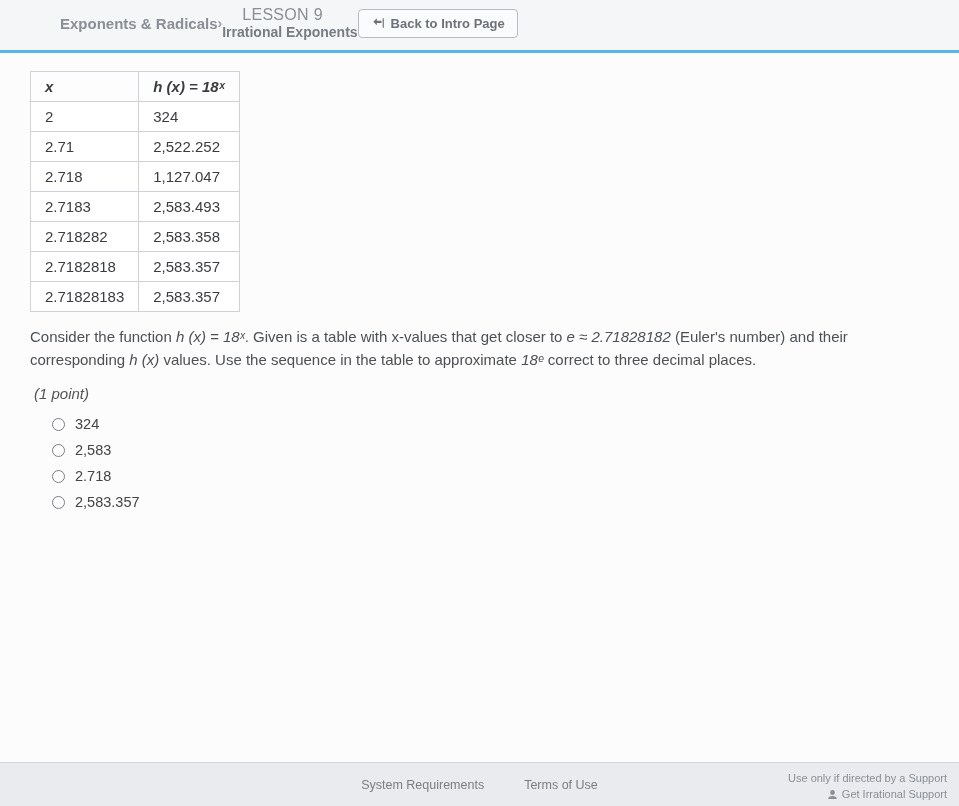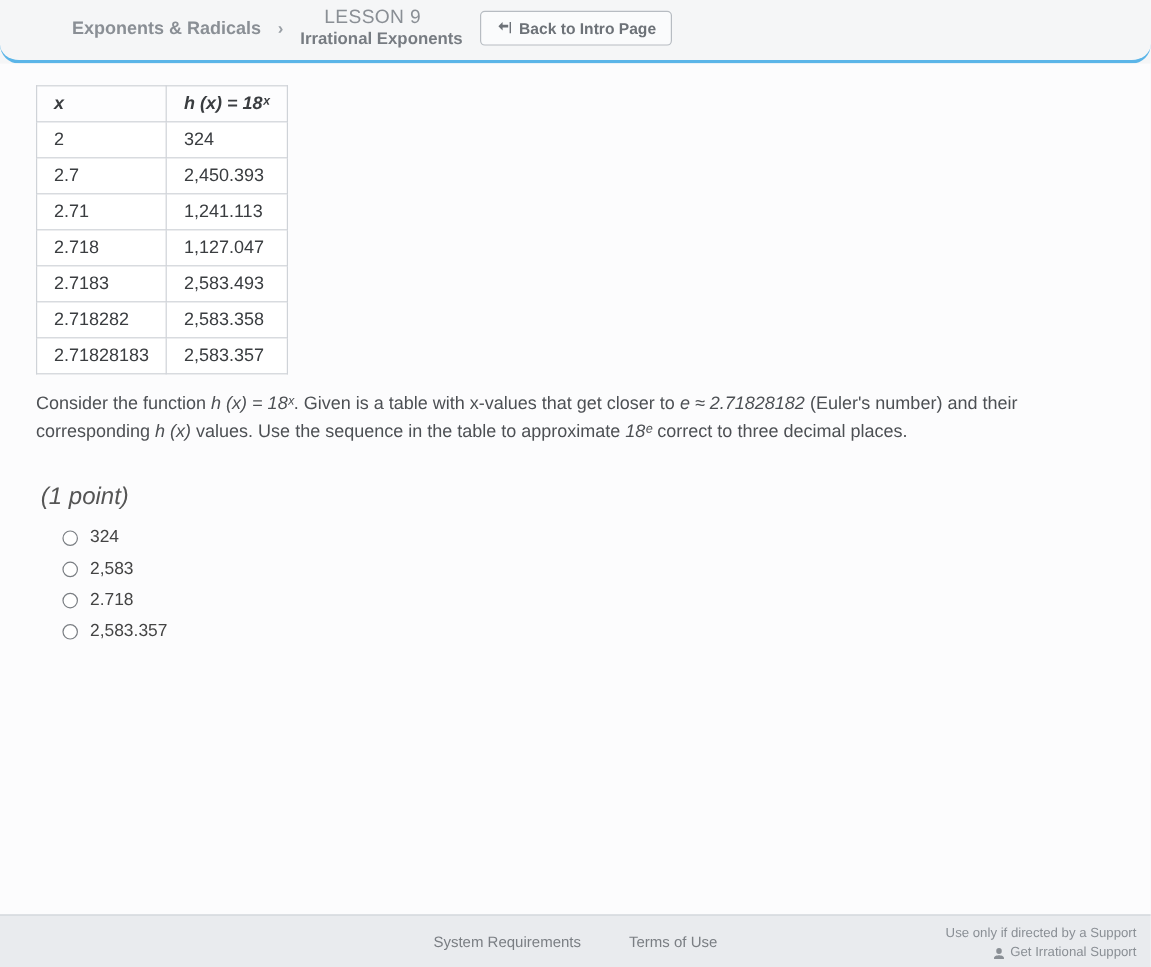--- a/index.html
+++ b/index.html
@@ -8,25 +8,23 @@
     background: #f5f6f7;
     color: #333;
     width: 959px;
     height: 806px;
     overflow: hidden;
     position: relative;
   }
   .topbar {
     display: flex;
     align-items: center;
-    gap: 14px;
     padding: 6px 18px 10px 60px;
     border-bottom: 3px solid #5bb5e8;
     background: #f5f6f7;
-    border-radius: 16px;
   }
   .crumb {
     color: #8a8f95;
     font-size: 15px;
     font-weight: 600;
     white-space: nowrap;
   }
   .chev { color: #9aa0a6; font-size: 14px; font-weight: bold; }
   .lesson-block { display: flex; flex-direction: column; line-height: 1.15; }
   .lesson-top { color: #8a8f95; font-size: 16px; font-weight: 400; letter-spacing: .3px; margin-left: 20px; }
@@ -68,27 +66,27 @@
   table.func th {
     font-weight: 700;
     font-style: italic;
     background: #fdfdfe;
   }
   .question {
     font-size: 15px;
     color: #4d5054;
     line-height: 1.5;
     max-width: 880px;
-    margin-bottom: 32px;
+    margin-bottom: 14px;
   }
   .question .math { font-style: italic; }
   .points {
     font-style: italic;
     color: #555;
-    font-size: 20px;
+    font-size: 15px;
     margin: 8px 0 14px 4px;
   }
   .choices { margin-left: 22px; }
   .choice {
     display: flex;
     align-items: center;
     gap: 10px;
     margin: 10px 0;
     font-size: 14.5px;
     color: #444;
@@ -151,38 +149,38 @@
         <th>x</th>
         <th>h (x) = 18ˣ</th>
       </tr>
     </thead>
     <tbody>
         <tr>
           <td>2</td>
           <td>324</td>
         </tr>
         <tr>
-          <td>2.7</td>
-          <td>2,450.393</td>
-        </tr>
-        <tr>
           <td>2.71</td>
-          <td>1,241.113</td>
+          <td>2,522.252</td>
         </tr>
         <tr>
           <td>2.718</td>
           <td>1,127.047</td>
         </tr>
         <tr>
           <td>2.7183</td>
           <td>2,583.493</td>
         </tr>
         <tr>
           <td>2.718282</td>
           <td>2,583.358</td>
+        </tr>
+        <tr>
+          <td>2.7182818</td>
+          <td>2,583.357</td>
         </tr>
         <tr>
           <td>2.71828183</td>
           <td>2,583.357</td>
         </tr>
       </tbody>
   </table>
 
   <p class="question">
     <span>Consider the function </span><span class="math">h (x) = 18ˣ</span><span>. Given is a table with x-values that get closer to </span><span class="math">e ≈ 2.71828182</span><span> (Euler's number) and their corresponding </span><span class="math">h (x)</span><span> values. Use the sequence in the table to approximate </span><span class="math">18ᵉ</span><span> correct to three decimal places.</span>

